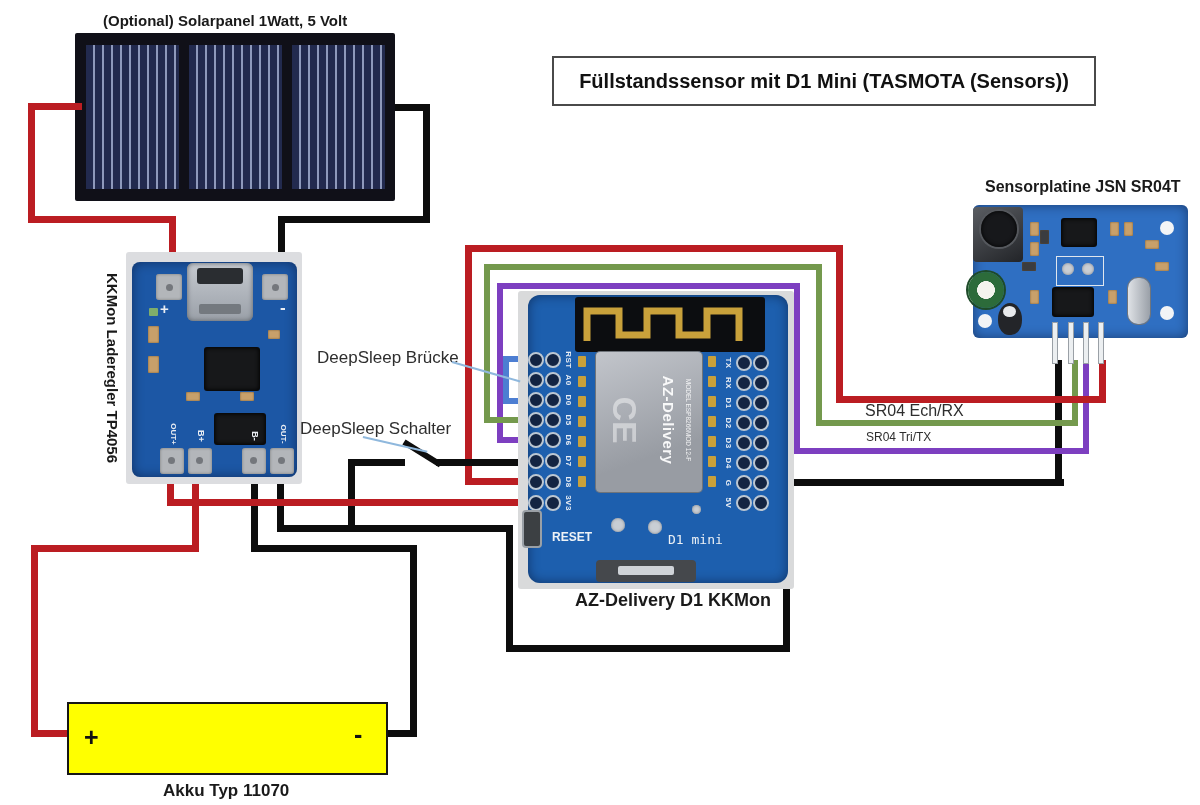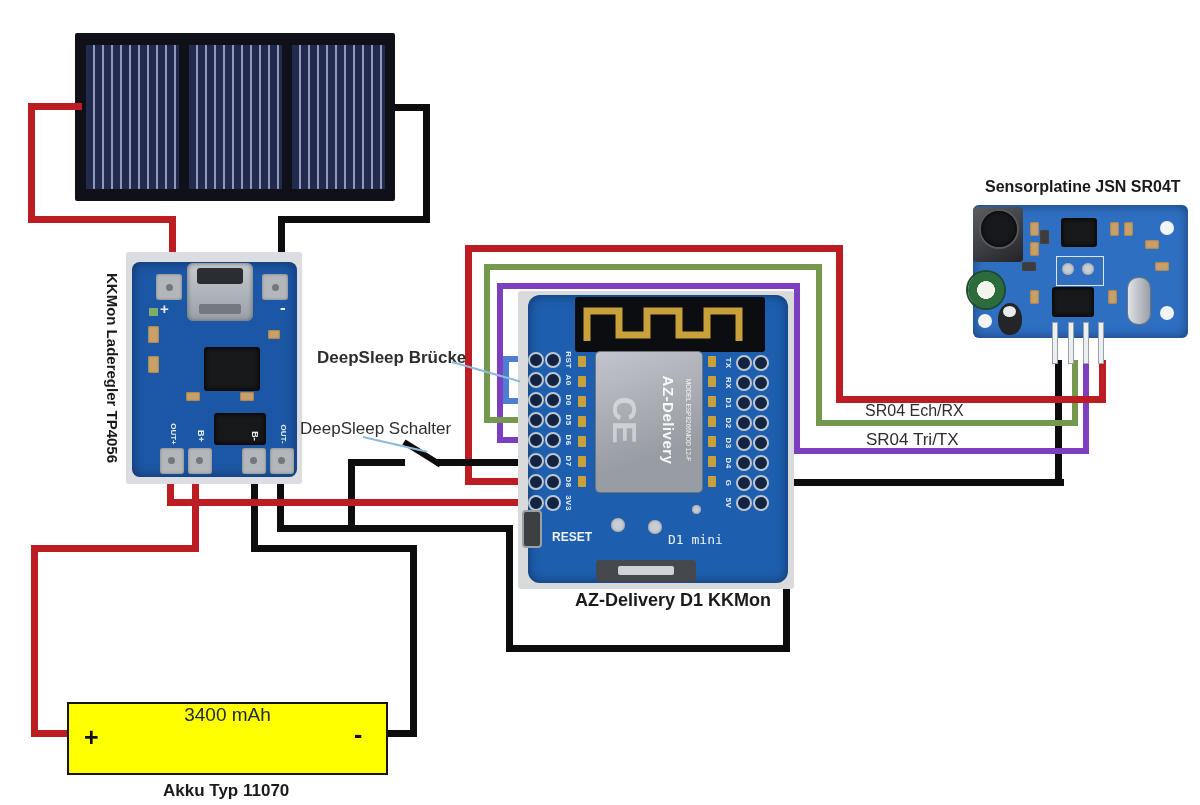--- a/index.html
+++ b/index.html
@@ -36,21 +36,25 @@
   .battery .l1{margin-top:6px;font-size:21px;color:var(--battery-text,#20283c);}
   .battery .l2{font-size:19px;color:var(--battery-text,#20283c);}
   .term{position:absolute;font-size:25px;font-weight:bold;color:#111;}
   .sensorpin{position:absolute;width:6px;height:42px;background:#eceff1;border:1px solid #9aa0a6;box-sizing:border-box;}
 </style>
 </head>
 <body>
 
 <div id="canvas">
 
-
+  <div class="titlebox">
+    <span>Füllstandssensor mit D1 Mini (TASMOTA (Sensors))</span>
+  </div>
+
+  <div class="caption" style="left:103px;top:12px;font-size:15px;">(Optional) Solarpanel 1Watt, 5 Volt</div>
 
   <div class="abs" style="left:75px;top:33px;width:320px;height:168px;background:#101018;border-radius:2px;"></div>
   <div class="abs" style="left:86px;top:45px;width:93px;height:144px;background:repeating-linear-gradient(90deg,var(--solar-cell-blue,#222a4e) 0 7px,#8e99bb 7px 9px);"></div>
   <div class="abs" style="left:189px;top:45px;width:93px;height:144px;background:repeating-linear-gradient(90deg,var(--solar-cell-blue,#222a4e) 0 7px,#8e99bb 7px 9px);"></div>
   <div class="abs" style="left:292px;top:45px;width:93px;height:144px;background:repeating-linear-gradient(90deg,var(--solar-cell-blue,#222a4e) 0 7px,#8e99bb 7px 9px);"></div>
 
   <div class="w blk" style="left:395px;top:104px;width:35px;height:7px;"></div>
   <div class="w blk" style="left:423px;top:104px;width:7px;height:119px;"></div>
   <div class="w blk" style="left:278px;top:216px;width:152px;height:7px;"></div>
   <div class="w blk" style="left:278px;top:216px;width:7px;height:76px;"></div>
@@ -266,26 +270,25 @@
   <div class="smd" style="left:1155px;top:262px;width:14px;height:9px;"></div>
   <div class="smd" style="left:1040px;top:230px;width:9px;height:14px;background:#3a3c40;"></div>
   <div class="smd" style="left:1022px;top:262px;width:14px;height:9px;background:#3a3c40;"></div>
 
   <div class="sensorpin" style="left:1052px;top:322px;"></div>
   <div class="sensorpin" style="left:1068px;top:322px;"></div>
   <div class="sensorpin" style="left:1083px;top:322px;"></div>
   <div class="sensorpin" style="left:1098px;top:322px;"></div>
 
   <div class="battery">
-    <div class="l2">3400 mAh</div>
   </div>
   <div class="term" style="left:84px;top:723px;">+</div>
   <div class="term" style="left:354px;top:720px;">-</div>
   <div class="caption" style="left:163px;top:781px;font-size:17px;">Akku Typ 11070</div>
 
-  <div class="ann" style="left:317px;top:348px;font-weight:bold;">DeepSleep Brücke</div>
+  <div class="ann" style="left:317px;top:348px;">DeepSleep Brücke</div>
   <div class="pointer" style="left:452px;top:361px;width:71px;transform:rotate(16deg);"></div>
   <div class="ann" style="left:300px;top:419px;">DeepSleep Schalter</div>
   <div class="pointer" style="left:363px;top:436px;width:66px;transform:rotate(13deg);"></div>
   <div class="ann" style="left:865px;top:402px;font-size:16px;">SR04 Ech/RX</div>
-  <div class="ann" style="left:866px;top:430px;font-size:17px;">SR04 Tri/TX</div>
+  <div class="ann" style="left:866px;top:430px;font-size:12px;">SR04 Tri/TX</div>
 
 </div>
 
 </body></html>

